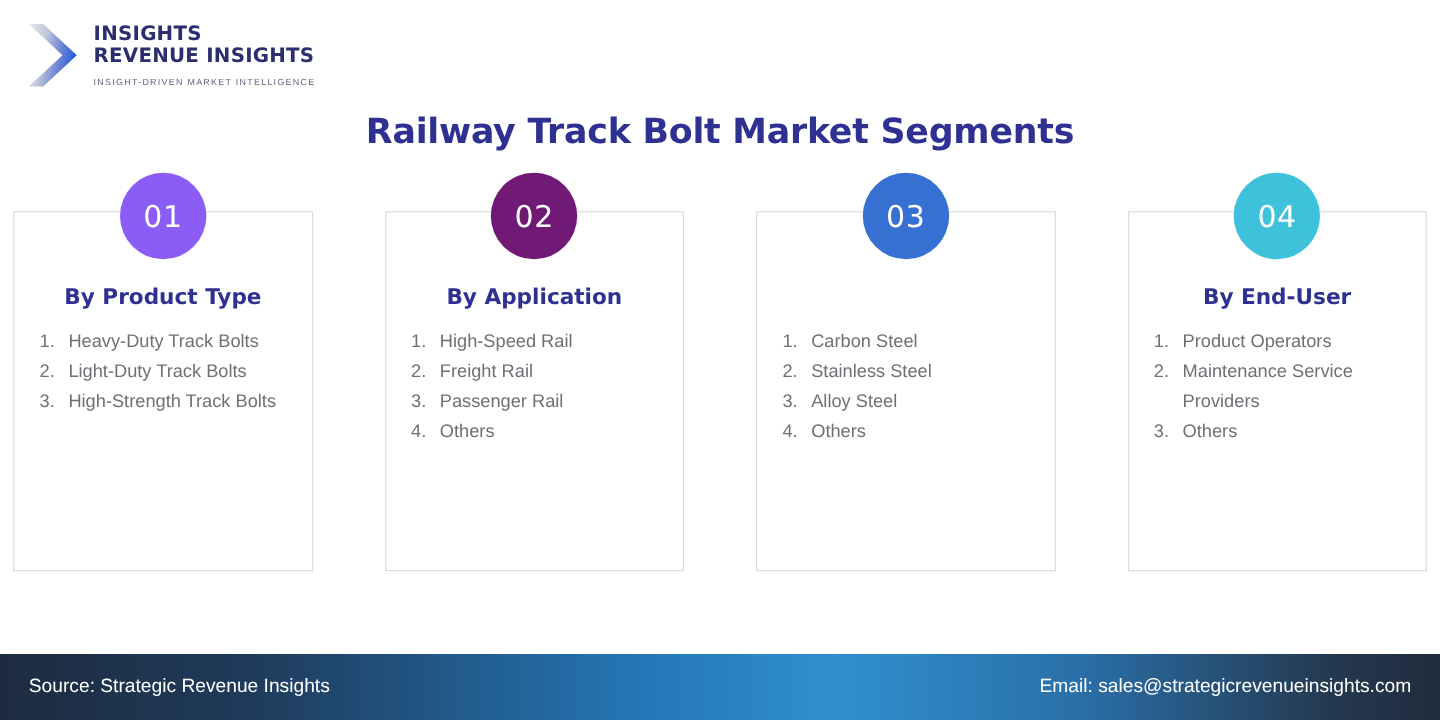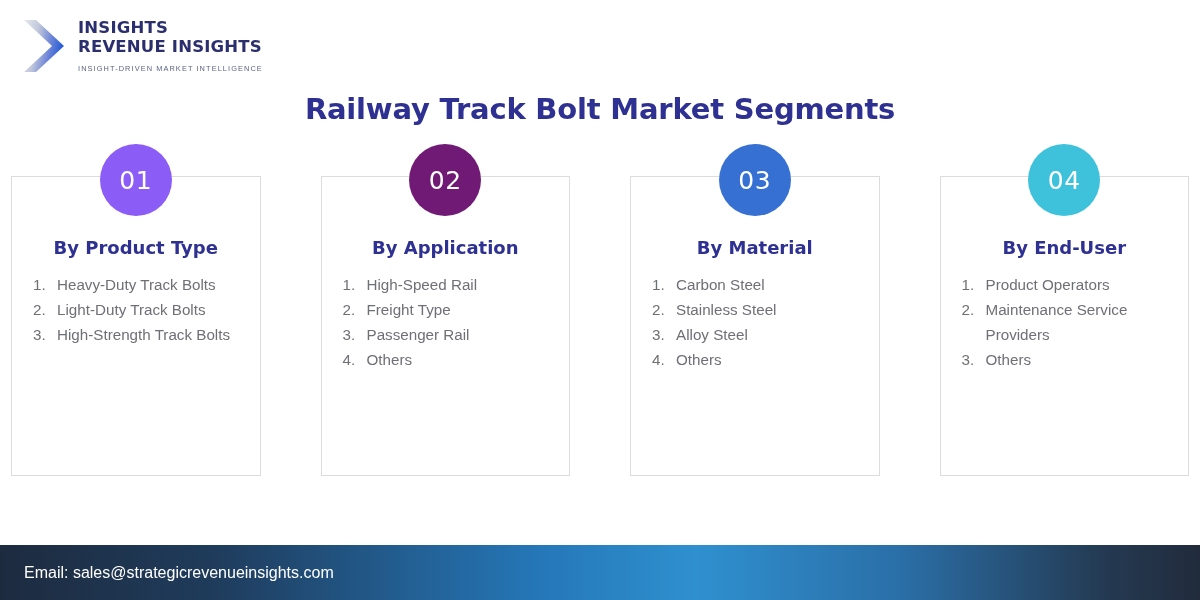--- a/index.html
+++ b/index.html
@@ -207,29 +207,28 @@
       <li>Light-Duty Track Bolts</li>
       <li>High-Strength Track Bolts</li>
     </ol>
   </div>
 
   <div class="segment-card">
     <div class="segment-badge" style="background: #701a75;">02</div>
     <div class="segment-heading">By Application</div>
     <ol class="segment-list">
       <li>High-Speed Rail</li>
-      <li>Freight Type</li>
+      <li>Freight Rail</li>
       <li>Passenger Rail</li>
       <li>Others</li>
     </ol>
   </div>
 
   <div class="segment-card">
     <div class="segment-badge" style="background: rgb(53, 112, 210);">03</div>
-    <div class="segment-heading">By Material</div>
     <ol class="segment-list">
       <li>Carbon Steel</li>
       <li>Stainless Steel</li>
       <li>Alloy Steel</li>
       <li>Others</li>
     </ol>
   </div>
 
   <div class="segment-card">
     <div class="segment-badge" style="background: rgb(62, 194, 220);">04</div>
@@ -237,14 +236,15 @@
     <ol class="segment-list">
       <li>Product Operators</li>
       <li>Maintenance Service Providers</li>
       <li>Others</li>
     </ol>
   </div>
 
 </div>
 
 <div id="footer-bar">
+  <div class="footer-text">Source: Strategic Revenue Insights</div>
   <div class="footer-text">Email: sales@strategicrevenueinsights.com</div>
 </div>
 
 </body></html>

